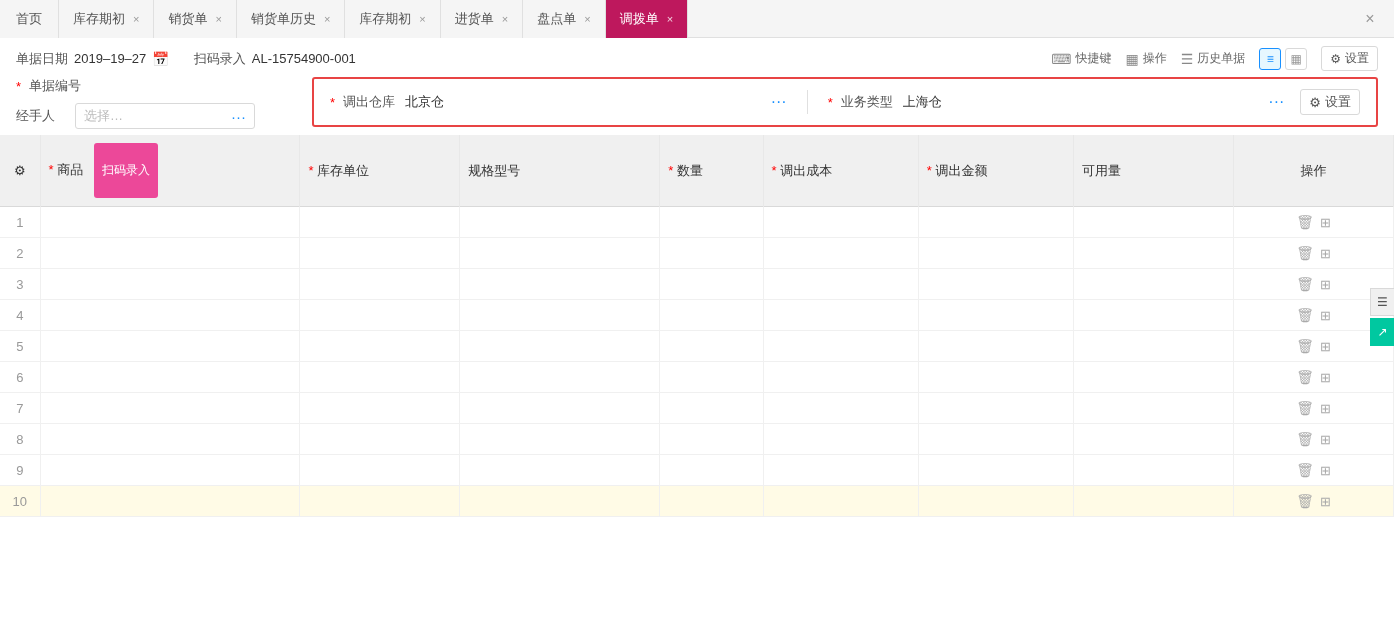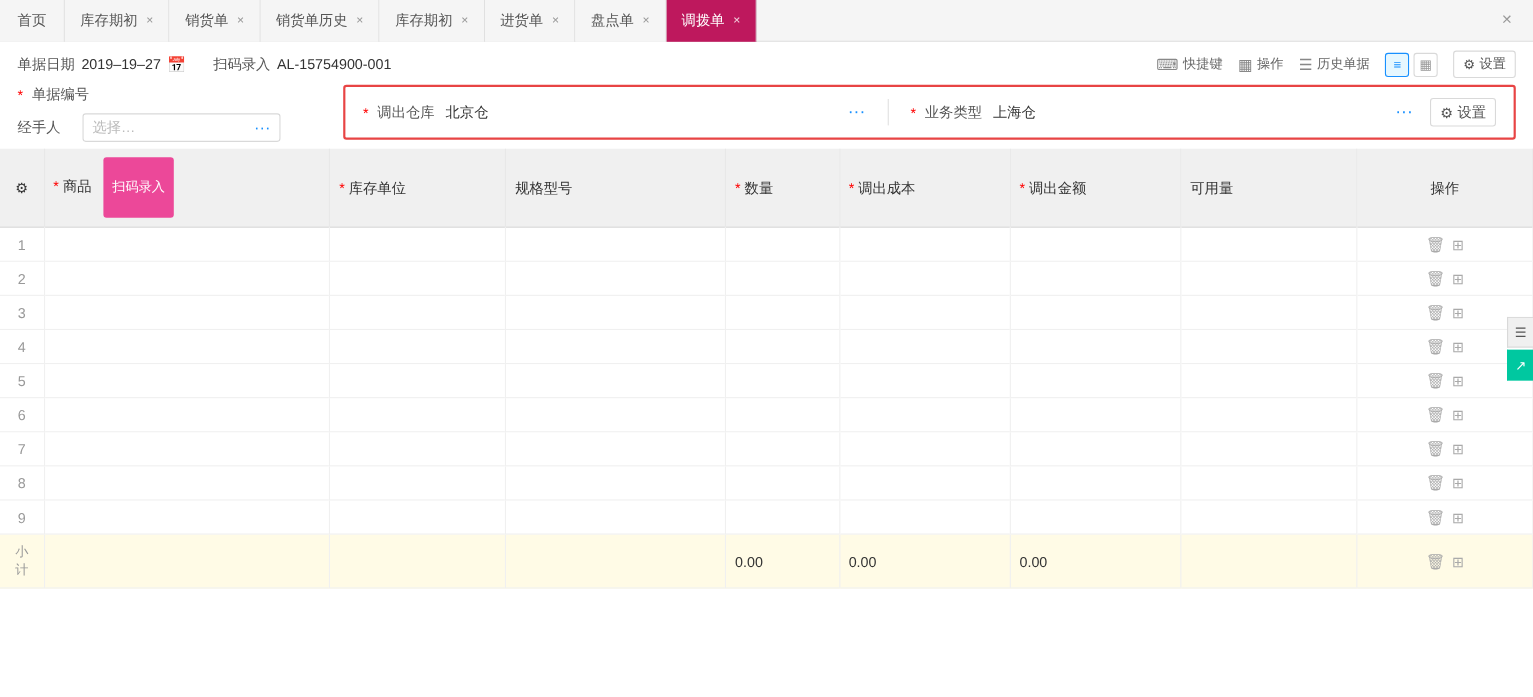--- a/index.html
+++ b/index.html
@@ -495,28 +495,28 @@
             <td style="color: rgb(153, 153, 153); text-align: center;">9</td>
             <td style="min-width: 130px;"></td>
             <td style="min-width: 80px;"></td>
             <td style="min-width: 100px;"></td>
             <td></td>
             <td></td>
             <td></td>
             <td style="min-width: 80px;"></td>
             <td style="text-align: center; min-width: 80px;"><span class="op-icon">🗑</span><span class="op-icon" style="font-size:13px;">⊞</span></td>
           </tr>
-          <tr style="background: rgb(255, 251, 230);">
-            <td><span style="color:#999;font-size:12px;">小计</span></td>
-            <td style="min-width: 130px;"></td>
-            <td style="min-width: 80px;"></td>
-            <td style="min-width: 100px;"></td>
-            <td style="color: rgb(51, 51, 51);">0.00</td>
-            <td>0.00</td>
-            <td>0.00</td>
+          <tr>
+            <td style="color: rgb(153, 153, 153); text-align: center;">10</td>
+            <td style="min-width: 130px;"></td>
+            <td style="min-width: 80px;"></td>
+            <td style="min-width: 100px;"></td>
+            <td></td>
+            <td></td>
+            <td></td>
             <td style="min-width: 80px;"></td>
             <td style="text-align: center; min-width: 80px;"><span class="op-icon">🗑</span><span class="op-icon" style="font-size:13px;">⊞</span></td>
           </tr>
         </tbody>
     </table>
   </div>
 </div>
 
 <div class="right-float">
   <div class="float-btn" style="font-size:12px;">☰</div>

